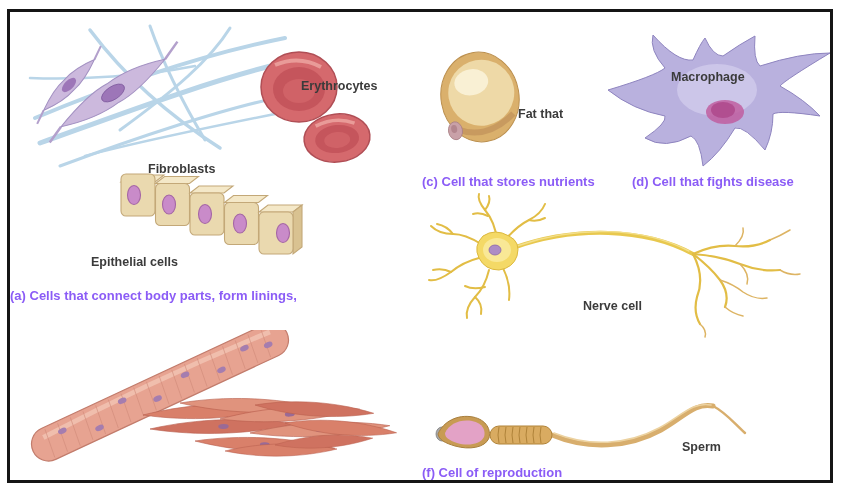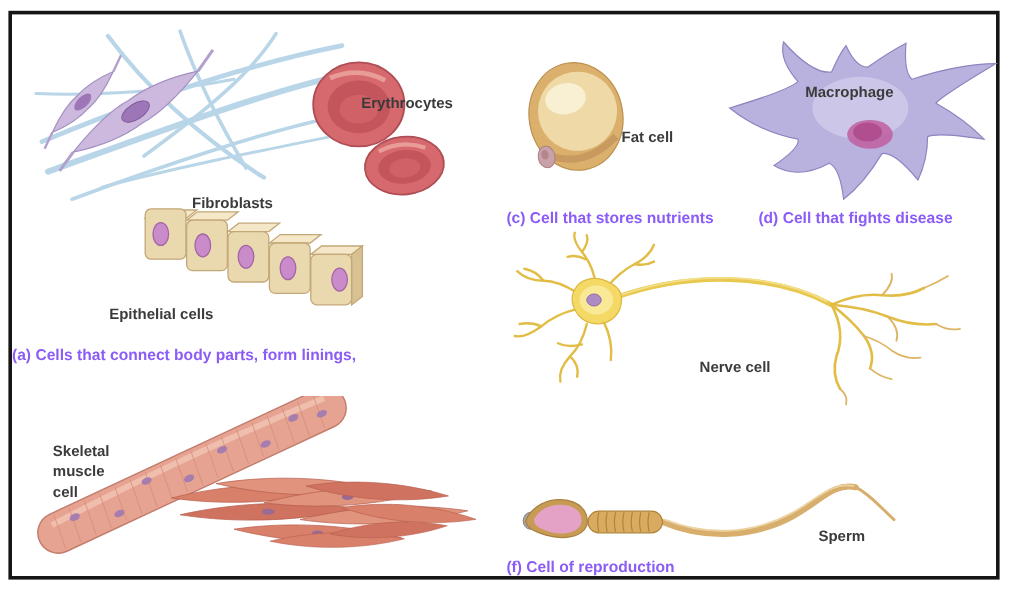--- a/index.html
+++ b/index.html
@@ -251,31 +251,26 @@
         <path d="M94,37 Q92,45 94,53"></path>
           <path d="M101,37 Q99,45 101,53"></path>
         <path d="M108,37 Q106,45 108,53"></path>
       </g>
       <ellipse cx="9" cy="44" rx="6" ry="7" fill="#a8a8a8" stroke="#7c7c7c" stroke-width="0.8"></ellipse>
       <path d="M5,44 C10,32 24,24 40,27 C54,30 58,40 56,48 C52,58 36,60 22,56 C12,53 6,50 5,44 Z" fill="#c89b54" stroke="#a87f3e" stroke-width="1"></path>
       <path d="M12,43 C16,34 27,29 39,31 C50,33 53,41 51,47 C47,55 34,56 24,53 C16,50 12,48 12,43 Z" fill="#e3a2c6"></path>
     </svg>
   </div>
 
-  <span class="lbl" style="left:160px;top:161px">Fibroblasts</span>
+  <span class="lbl" style="left:148px;top:161px">Fibroblasts</span>
   <span class="lbl" style="left:301px;top:78px">Erythrocytes</span>
   <span class="lbl" style="left:91px;top:254px">Epithelial cells</span>
-  <span class="lbl" style="left:518px;top:106px">Fat cell</span>
+  <span class="lbl" style="left:518px;top:106px">Fat that</span>
   <span class="lbl" style="left:671px;top:69px">Macrophage</span>
   <span class="lbl" style="left:583px;top:298px">Nerve cell</span>
   <span class="lbl" style="left:682px;top:439px">Sperm</span>
 
-  <div class="lbl" style="left:44px;top:368px">
-    <div>Skeletal</div>
-    <div>muscle</div>
-    <div>cell</div>
-  </div>
 
   <span class="cap" style="left:10px;top:288px">(a) Cells that connect body parts, form linings,</span>
   <span class="cap" style="left:422px;top:174px">(c) Cell that stores nutrients</span>
   <span class="cap" style="left:632px;top:174px">(d) Cell that fights disease</span>
   <span class="cap" style="left:422px;top:465px">(f) Cell of reproduction</span>
 </div>
 
 </body></html>

